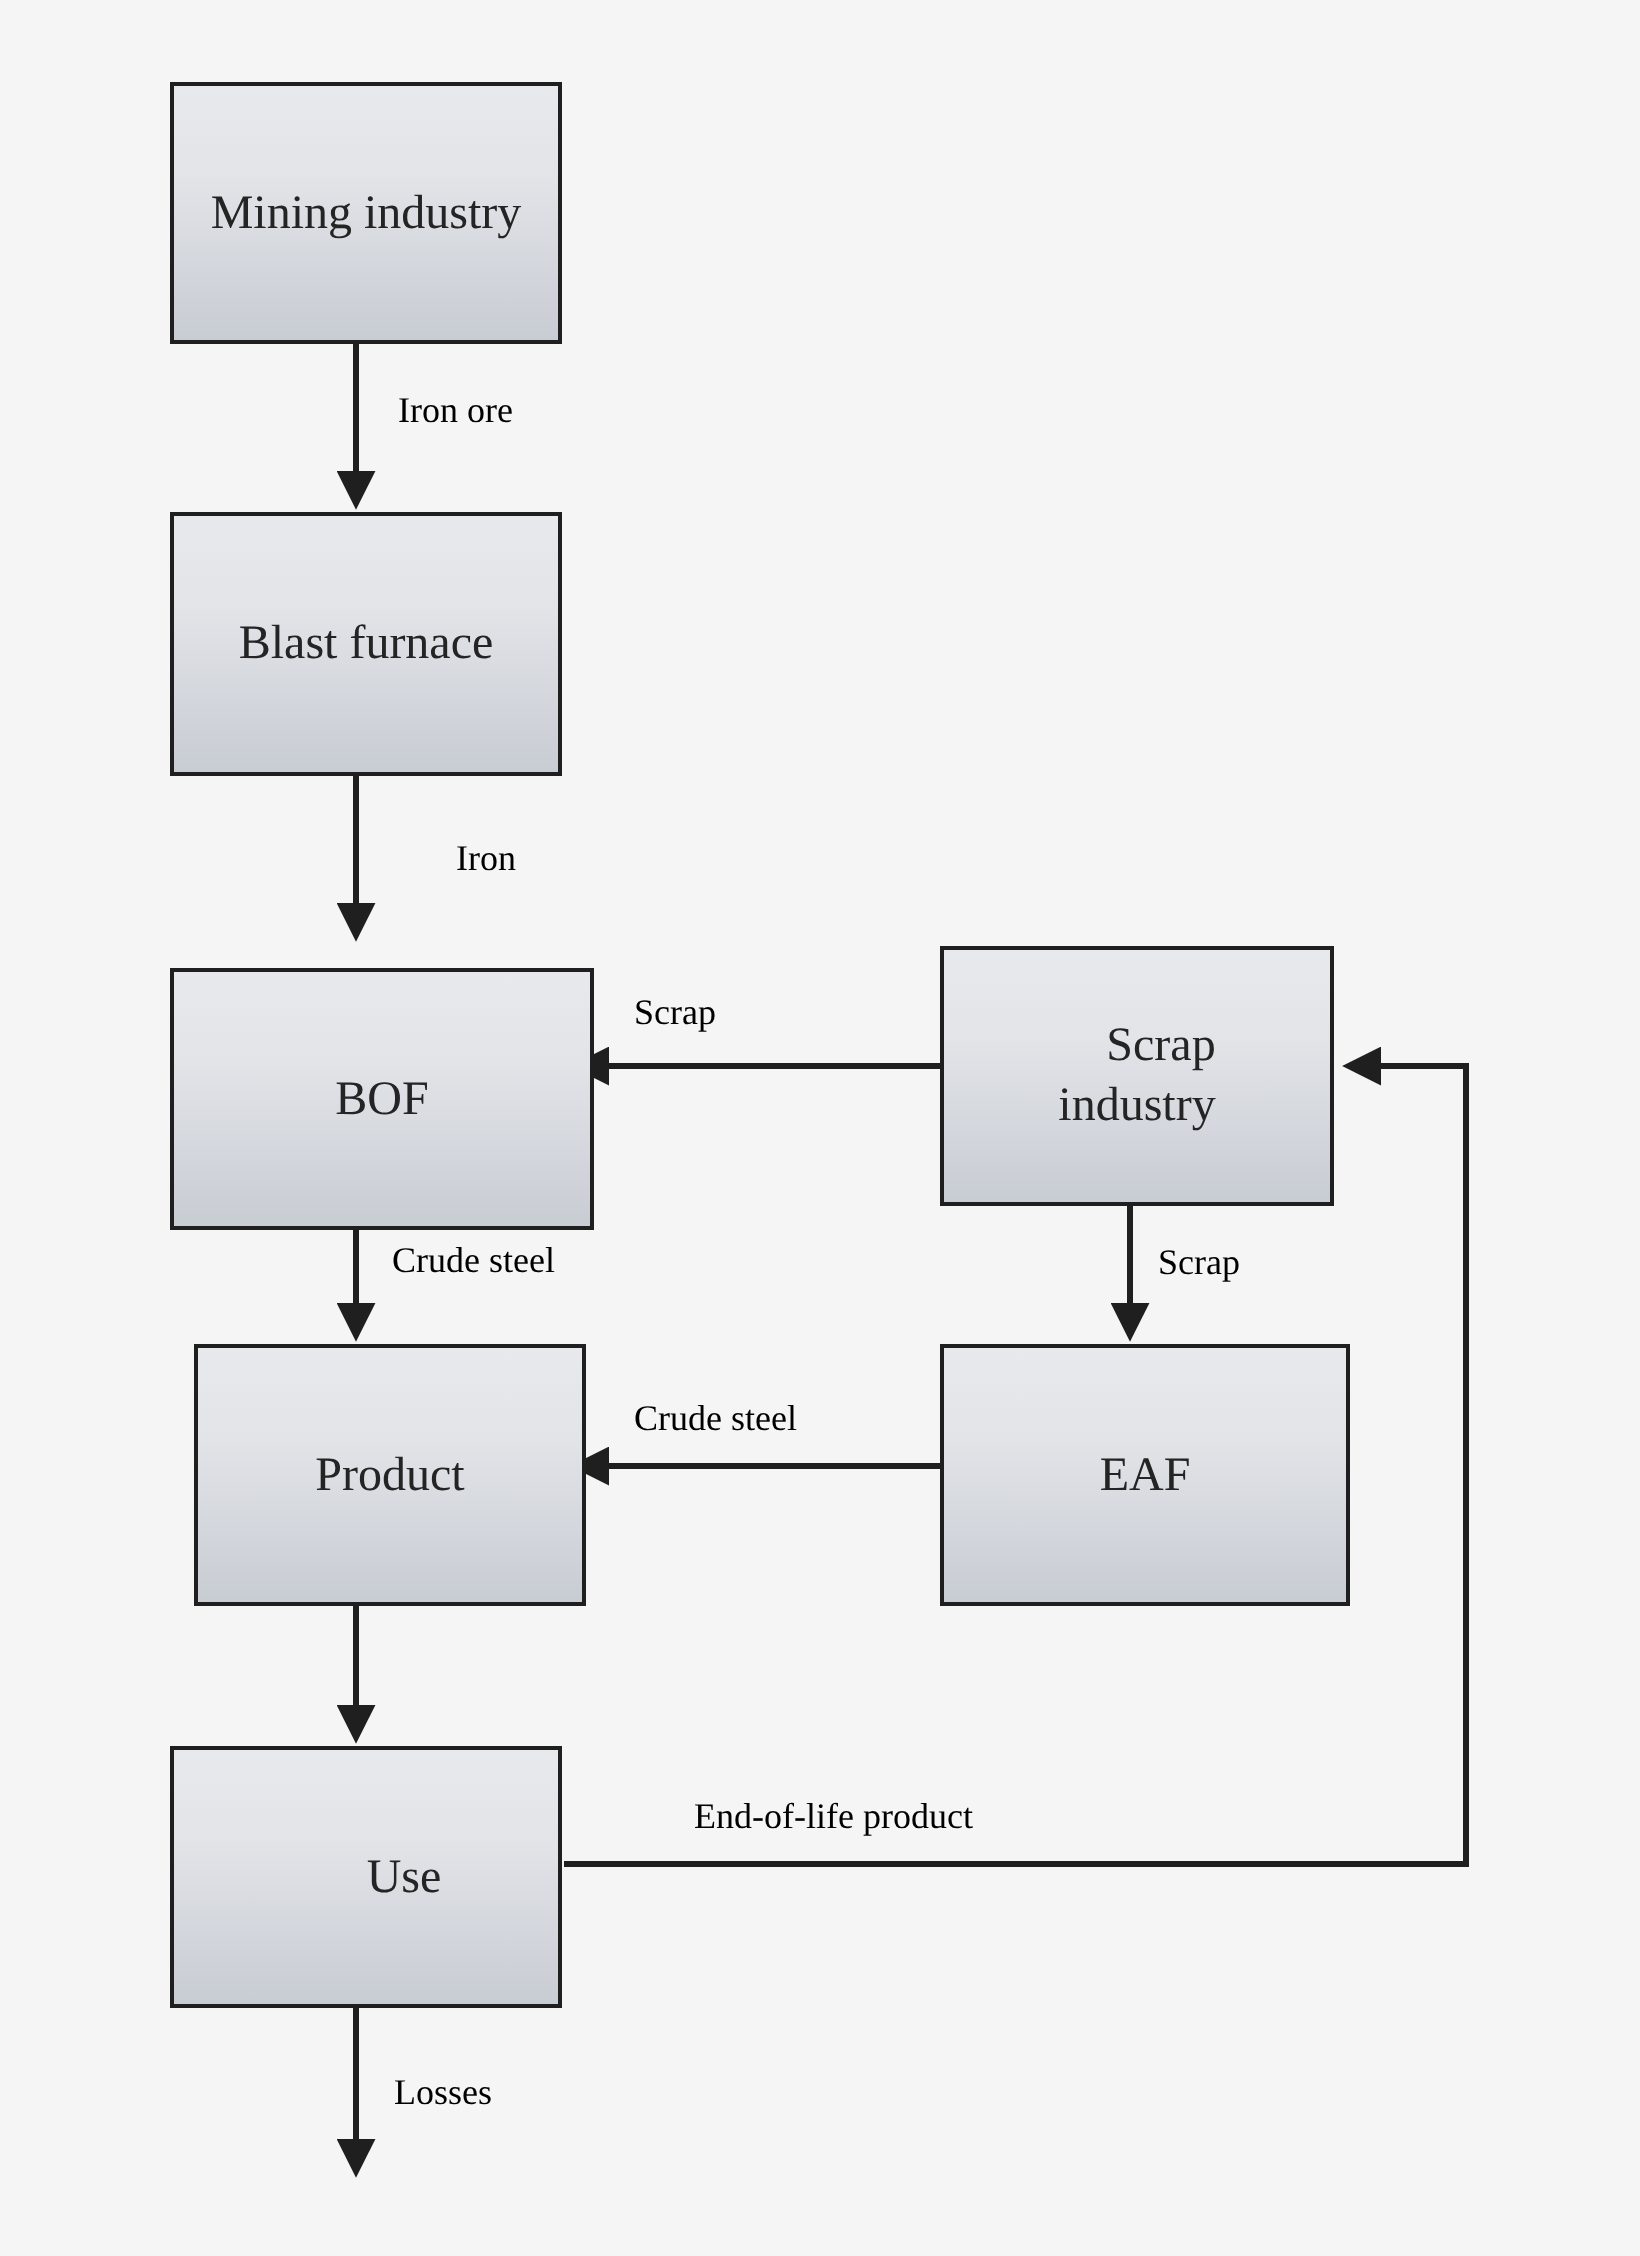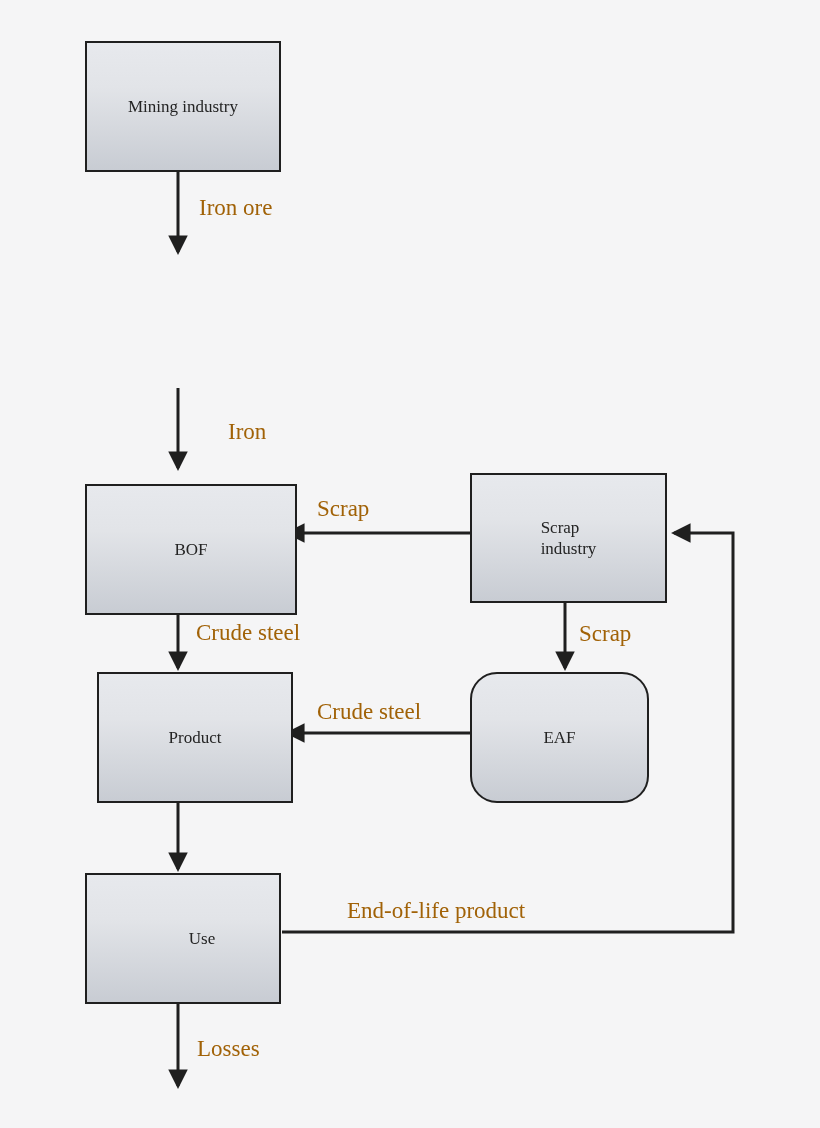--- a/index.html
+++ b/index.html
@@ -12,30 +12,30 @@
     width:820px;height:1128px;
     background:#f5f5f6;
     overflow:hidden;
   }
   .node{
     position:absolute;
     box-sizing:border-box;
     border:2.5px solid #1f1f1f;
     background:linear-gradient(180deg,#e7e9ed 0%,#e2e4e8 35%,#c8ccd3 100%);
     display:flex;align-items:center;justify-content:center;
-    text-align:left;
-    font-size:17px;
+    text-align:right;
+    font-size:24px;
     color:#242424;
     white-space:pre-line;
     line-height:1.25;
   }
   .edge-label{
     position:absolute;
-    font-size:23px;
-    color:#a16207;
+    font-size:18px;
+    color:#000000;
     white-space:nowrap;
   }
   svg.wires{position:absolute;left:0;top:0;}
 </style>
 </head>
 <body>
 
 <div class="canvas">
 
   <svg class="wires" width="820" height="1128" viewBox="0 0 820 1128">
@@ -52,29 +52,30 @@
       <path d="M565,603 V668" marker-end="url(#ah)"></path>
       <path d="M470,733 H288" marker-end="url(#ah)"></path>
       <path d="M178,803 V869" marker-end="url(#ah)"></path>
       <path d="M282,932 H733 V533 H674" marker-end="url(#ah)"></path>
       <path d="M178,1004 V1086" marker-end="url(#ah)"></path>
     </g>
   </svg>
 
   <div class="node" style="left:85px;top:41px;width:196px;height:131px;">Mining industry</div>
 
+  <div class="node" style="left:85px;top:256px;width:196px;height:132px;">Blast furnace</div>
 
   <div class="node" style="left:85px;top:484px;width:212px;height:131px;">BOF</div>
 
   <div class="node" style="left:470px;top:473px;width:197px;height:130px;">Scrap
 industry</div>
 
   <div class="node" style="left:85px;top:672px;width:196px;height:131px;margin-left:12px;">Product</div>
 
-  <div class="node" style="left:470px;top:672px;width:179px;height:131px;border-radius:27px;">EAF</div>
+  <div class="node" style="left:470px;top:672px;width:205px;height:131px;">EAF</div>
 
   <div class="node" style="left:85px;top:873px;width:196px;height:131px;padding-left:38px;">Use</div>
 
   <div class="edge-label" style="left:199px;top:195px;">Iron ore</div>
 
   <div class="edge-label" style="left:203px;top:419px;margin-left:25px;">Iron</div>
 
   <div class="edge-label" style="left:317px;top:496px;">Scrap</div>
 
   <div class="edge-label" style="left:196px;top:620px;">Crude steel</div>

